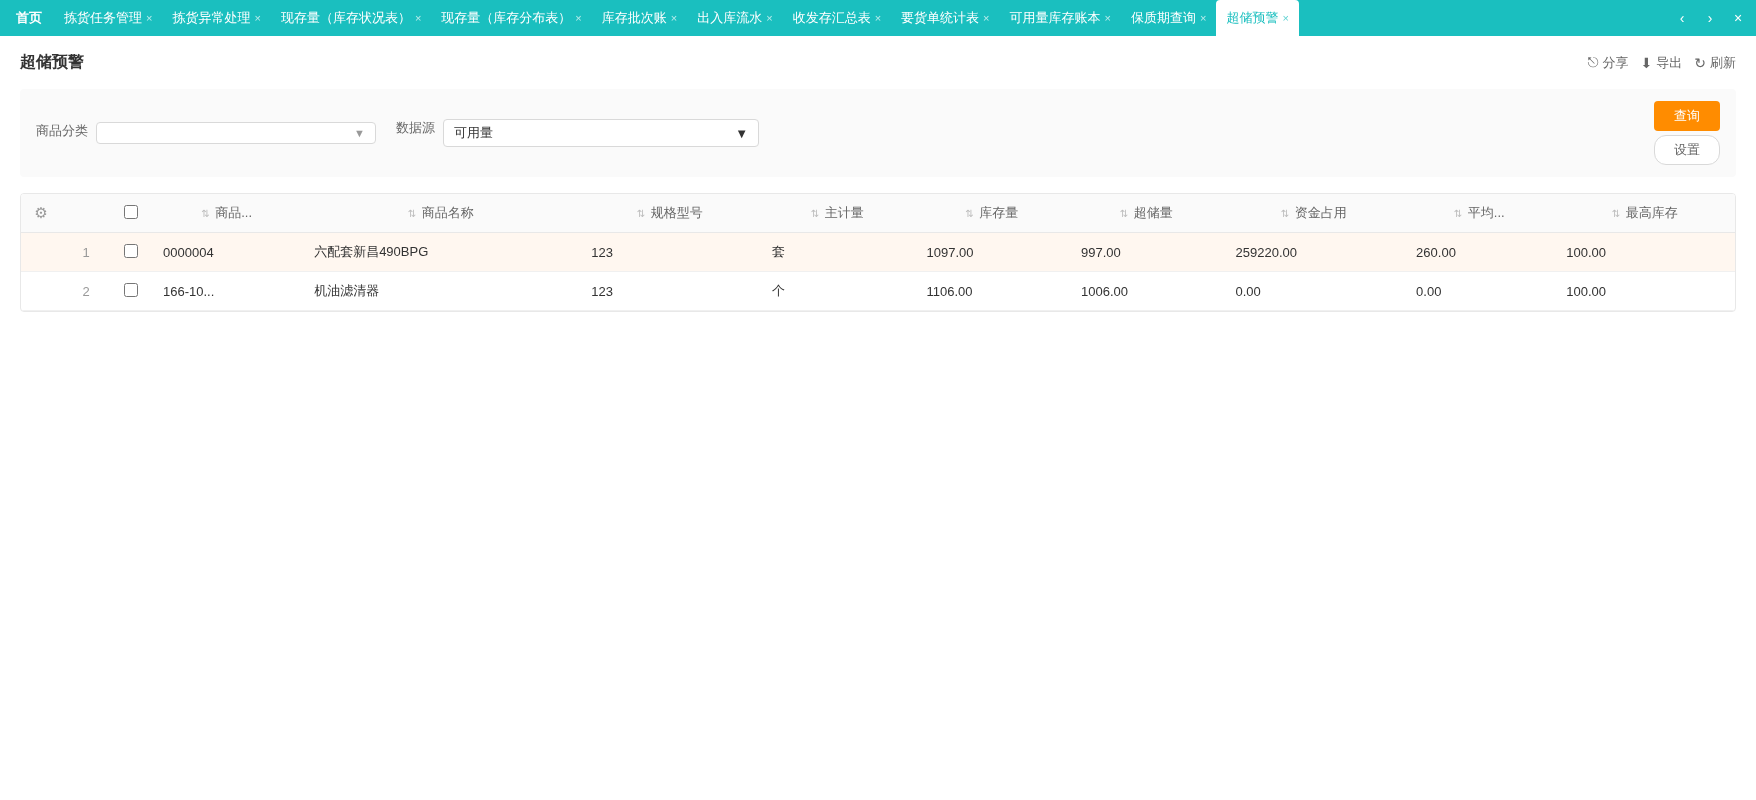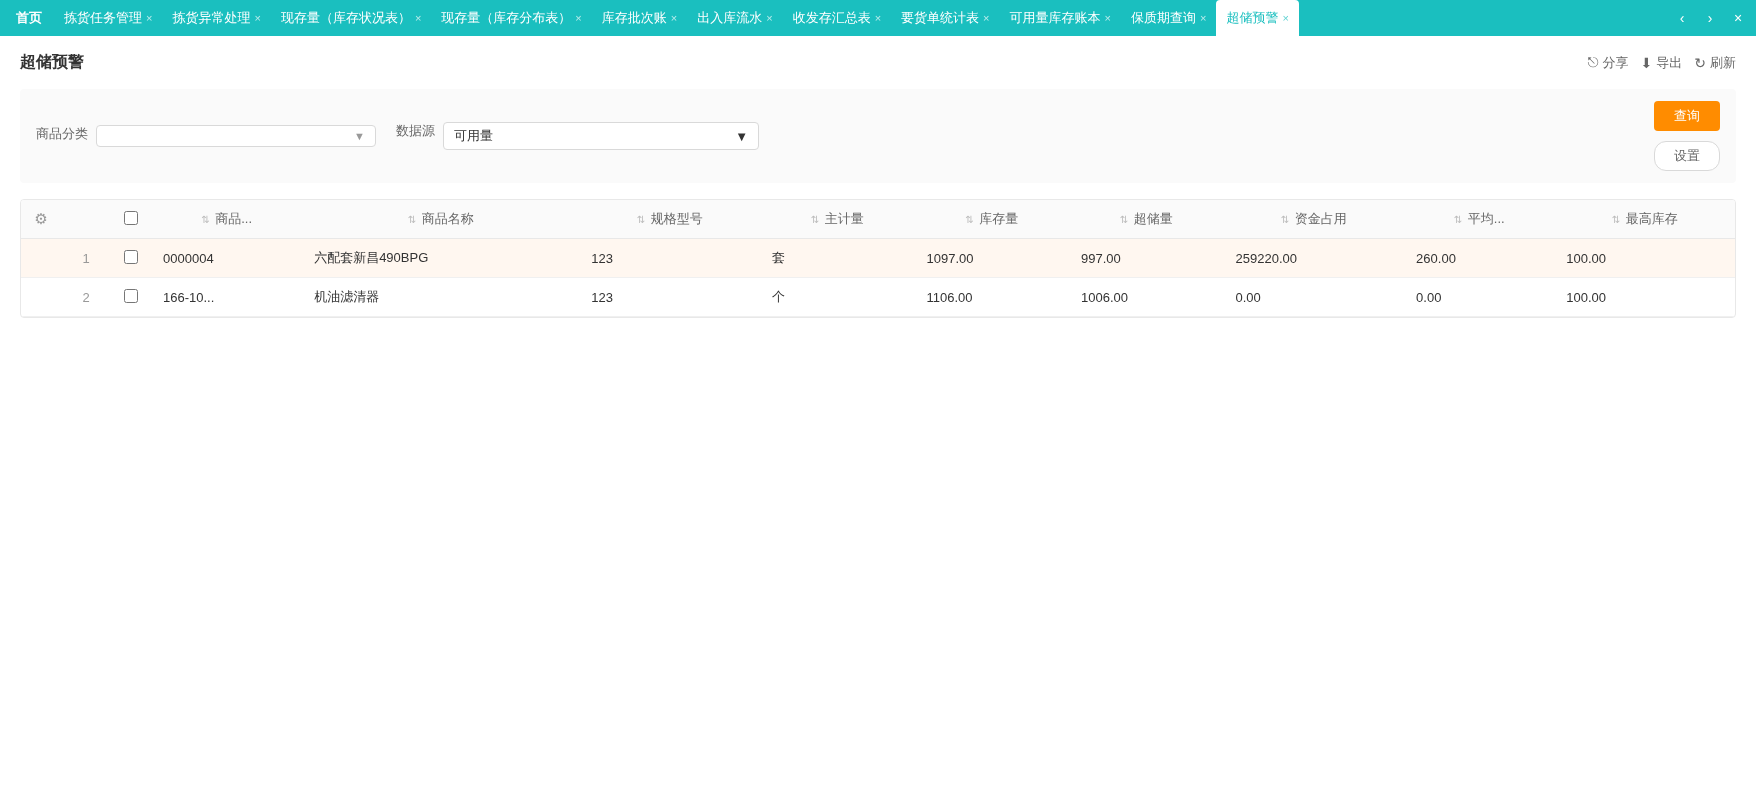--- a/index.html
+++ b/index.html
@@ -140,21 +140,21 @@
       border: 1px solid #d9d9d9;
       border-radius: 12px;
       padding: 5px 16px;
       cursor: pointer;
       font-size: 13px;
     }
 
     .filter-buttons {
       display: flex;
       flex-direction: column;
-      gap: 10px;
+      gap: 4px;
       margin-left: auto;
     }
 
     
     .table-container {
       border: 1px solid #e8e8e8;
       border-radius: 4px;
       overflow: hidden;
     }
     table {

